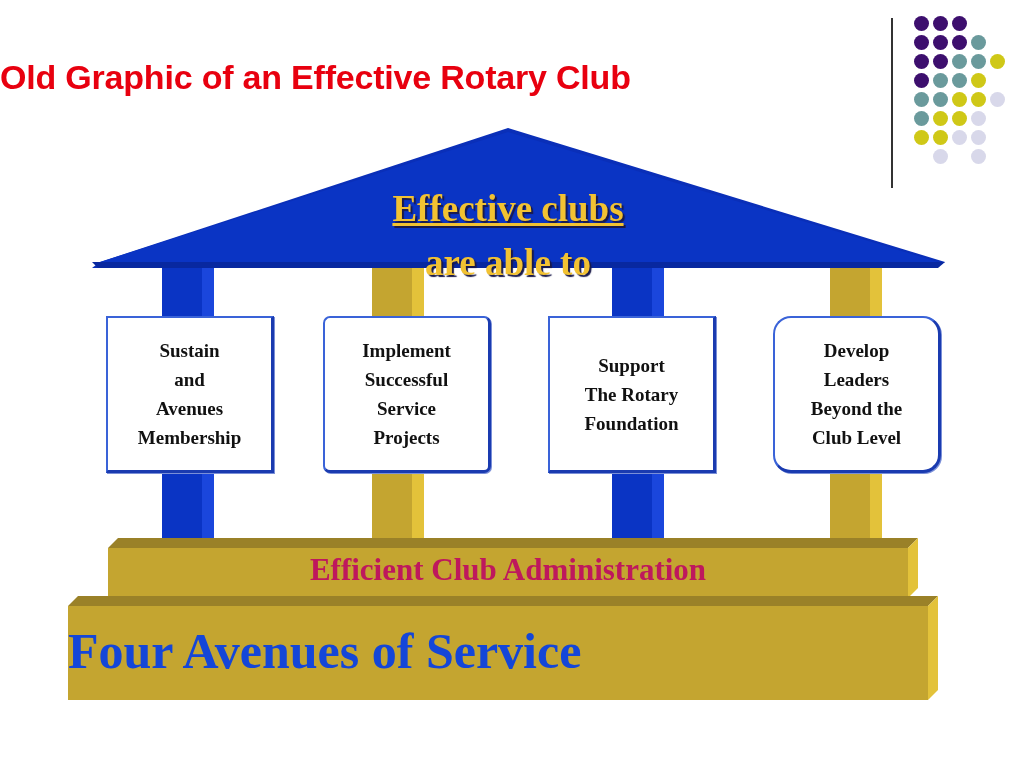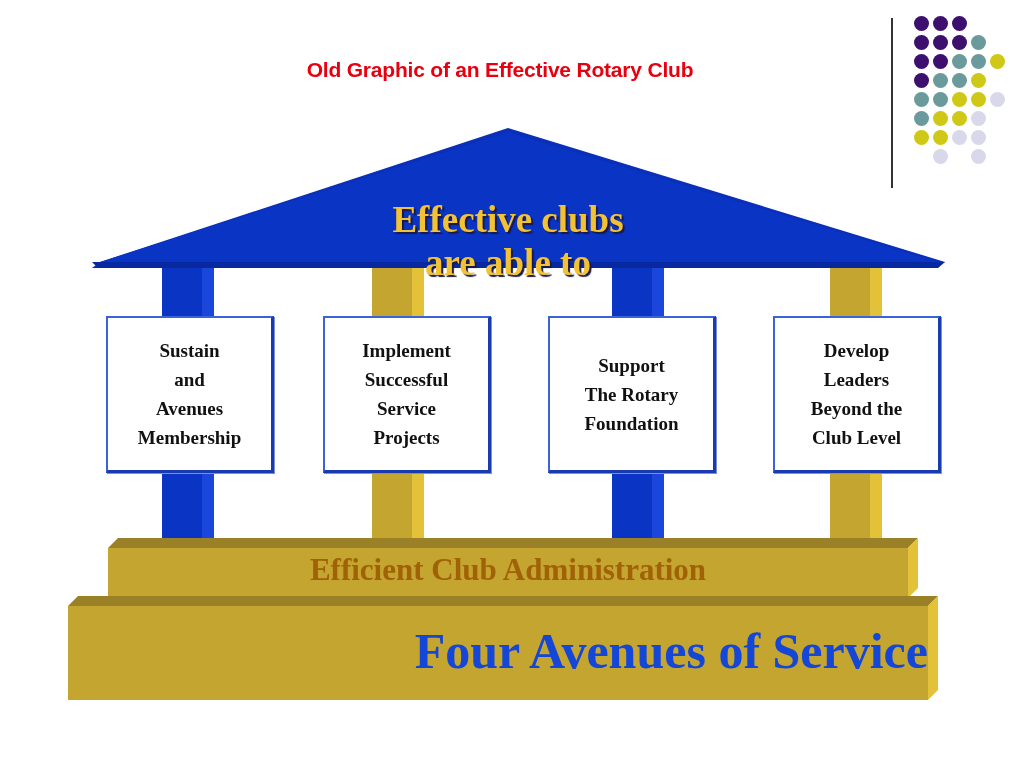--- a/index.html
+++ b/index.html
@@ -1,28 +1,28 @@
 <!DOCTYPE html>
 <html><head>
 <meta charset="utf-8">
 <style>
   html, body { margin:0; padding:0; background:#ffffff; }
   body { width:1024px; height:768px; position:relative; overflow:hidden; font-family:"Liberation Serif", serif; }
   .abs { position:absolute; }
-  .title { left:0; top:58px; width:1000px; text-align:center; font-family:"Liberation Sans", sans-serif; font-weight:bold; font-size:21px; color:#e8000f; letter-spacing:-0.2px; }
+  .title { left:0; top:58px; width:1000px; font-family:"Liberation Sans", sans-serif; font-weight:bold; font-size:34px; color:#e8000f; letter-spacing:-0.2px; }
   .vline { left:891px; top:18px; width:2px; height:170px; background:#333; }
   .dot { position:absolute; width:15px; height:15px; border-radius:50%; }
   svg.scene { position:absolute; left:0; top:0; }
   .roof-text { left:300px; width:416px; text-align:center; font-weight:bold; color:#f2c232; text-shadow:2px 2px 1px #1a1a4a; line-height:42px; }
-  .roof-line1 { top:199px; font-size:37px; }
+  .roof-line1 { top:188px; font-size:37px;text-decoration:underline; }
   .roof-line2 { top:230px; font-size:37px;margin-top:12px; }
   .box { position:absolute; top:316px; width:163px; height:152px; background:#fff; border-top:2px solid #3a63d8; border-left:2px solid #3a63d8; border-right:3px solid #1a3bb0; border-bottom:3px solid #1a3bb0; box-shadow:1px 1px 0 #7a8fd8; display:flex; align-items:center; justify-content:center; text-align:center; }
   .box-text { font-weight:bold; font-size:19px; line-height:29px; color:#111; white-space:pre-line; }
-  .base-text1 { left:108px; top:552px; width:800px; text-align:center; font-weight:bold; font-size:31px; color:#a16207; }
-  .base-text2 { left:68px; top:622px; width:860px; text-align:right; font-weight:bold; font-size:50px; color:#1446d8; }
+  .base-text1 { left:108px; top:552px; width:800px; text-align:center; font-weight:bold; font-size:31px; color:#be185d; }
+  .base-text2 { left:68px; top:622px; width:860px; text-align:left; font-weight:bold; font-size:50px; color:#1446d8; }
 </style>
 </head>
 <body>
 
 <div class="abs title">Old Graphic of an Effective Rotary Club</div>
 
 <div class="abs vline"></div>
 <div id="dotgrid">
     <div class="dot" style="left: 914px; top: 16px; background: rgb(61, 15, 110);"></div>
     <div class="dot" style="left: 933px; top: 16px; background: rgb(61, 15, 110);"></div>
@@ -97,32 +97,32 @@
 
 <div class="abs roof-text roof-line1">Effective clubs</div>
 <div class="abs roof-text roof-line2">are able to</div>
 
 <div class="box" style="left:106px;">
   <div class="box-text">Sustain
 and
 Avenues
 Membership</div>
 </div>
-<div class="box" style="left:323px;">
+<div class="box" style="left:323px;border-radius:7px;">
   <div class="box-text">Implement
 Successful
 Service
 Projects</div>
 </div>
 <div class="box" style="left:548px;">
   <div class="box-text">Support
 The Rotary
 Foundation</div>
 </div>
-<div class="box" style="left:773px;">
+<div class="box" style="left:773px;border-radius:18px;">
   <div class="box-text">Develop
 Leaders
 Beyond the
 Club Level</div>
 </div>
 
 <div class="abs base-text1">Efficient Club Administration</div>
 <div class="abs base-text2">Four Avenues of Service</div>
 
 </body></html>

